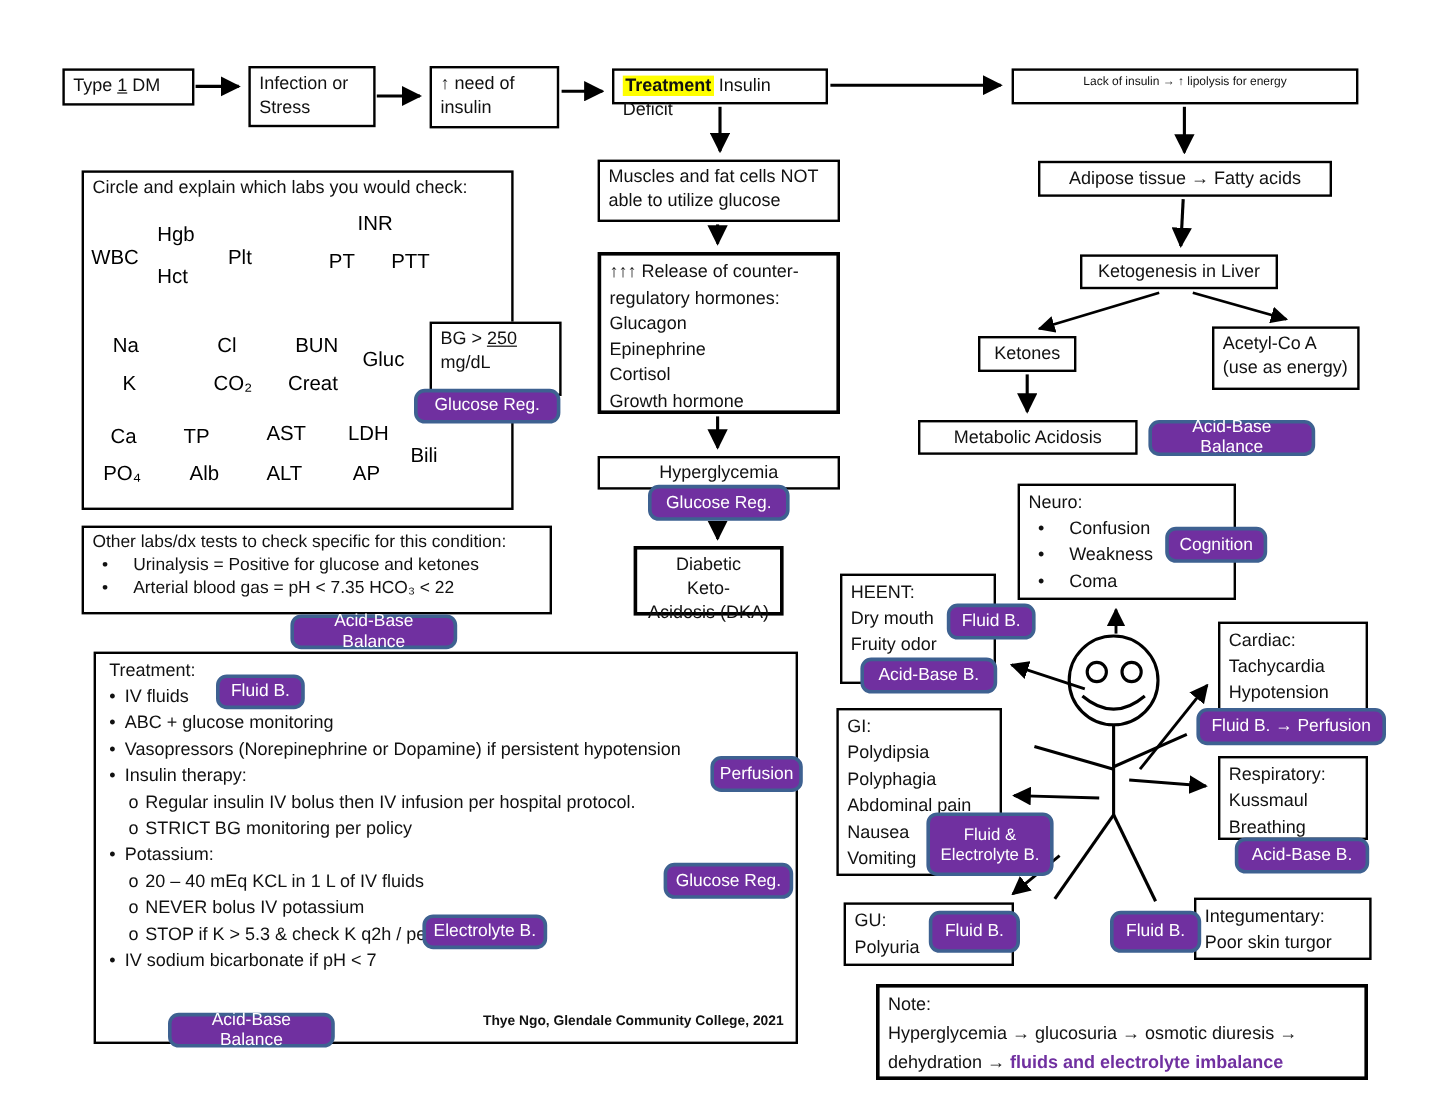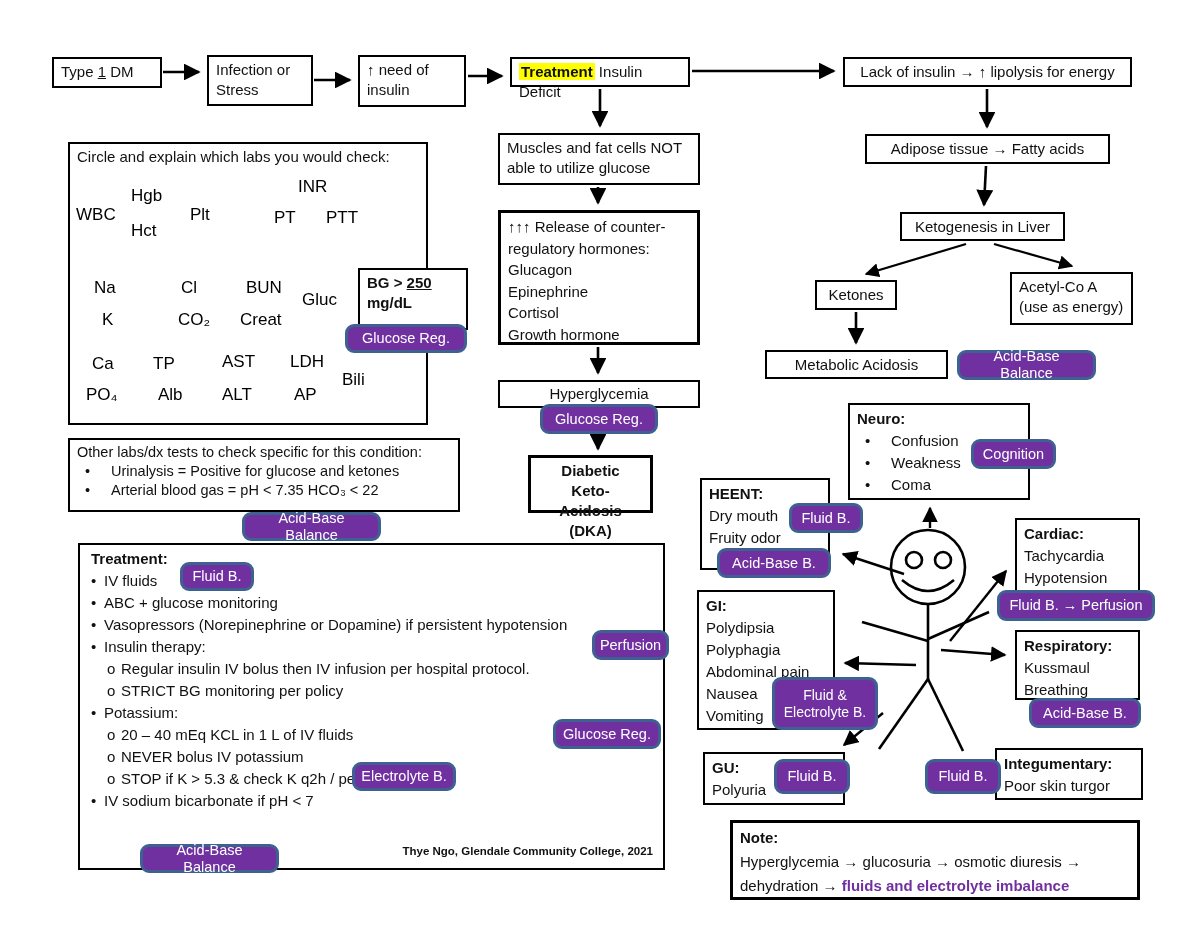--- a/index.html
+++ b/index.html
@@ -3,21 +3,21 @@
 <meta charset="utf-8">
 <style>
   html,body{margin:0;padding:0;background:#fff;}
   #canvas{position:relative;width:1200px;height:927px;background:#fff;overflow:hidden;
           font-family:"Liberation Sans",sans-serif;color:#111;}
   svg.layer{position:absolute;left:0;top:0;z-index:1;}
   .box{position:absolute;background:#fff;border:2px solid #000;box-sizing:border-box;
        font-size:15px;line-height:1.32;padding:3px 7px;z-index:2;}
   .thick{border-width:3px;}
   .center{text-align:center;}
-  .bold{font-weight:bold;}
+  .bold{font-weight:normal;}
   .u{text-decoration:underline;}
   .hl{background:#FFFF00;font-weight:bold;padding:0 2px;}
   .badge{position:absolute;background:#7030A0;border:3px solid #3E6191;border-radius:9px;
          color:#fff;font-size:14.5px;display:flex;align-items:center;justify-content:center;
          text-align:center;line-height:1.15;box-sizing:border-box;z-index:5;padding:1px 6px;}
   .graylab{position:absolute;color:#000000;font-size:17px;z-index:3;white-space:nowrap;}
   .blt{padding-left:8px;}
   .blt::before{content:"\2022";display:inline-block;width:26px;}
   .tline{padding-left:4px;white-space:nowrap;}
   .tb::before{content:"\2022";display:inline-block;width:13px;}
@@ -106,21 +106,21 @@
     <div>Infection or</div>
     <div>Stress</div>
   </div>
   <div class="box" style="left:358px;top:55px;width:108px;height:52px">
     <div>↑ need of</div>
     <div>insulin</div>
   </div>
   <div class="box" style="left:510px;top:57px;width:180px;height:30px">
     <span class="hl">Treatment</span><span> Insulin Deficit</span>
   </div>
-  <div class="box center" style="left:843px;top:57px;width:289px;height:30px;font-size:15px">
+  <div class="box center" style="left:843px;top:57px;width:289px;height:30px;font-size:10px">
     <span>Lack of insulin → ↑ lipolysis for energy</span>
   </div>
 
   <div class="box" style="left:68px;top:142px;width:360px;height:283px;border-width:2.5px">
     <div>Circle and explain which labs you would check:</div>
   </div>
   <div class="graylab" style="left:76px;top:205px">WBC</div>
   <div class="graylab" style="left:131px;top:186px">Hgb</div>
   <div class="graylab" style="left:131px;top:221px">Hct</div>
   <div class="graylab" style="left:190px;top:205px">Plt</div>

